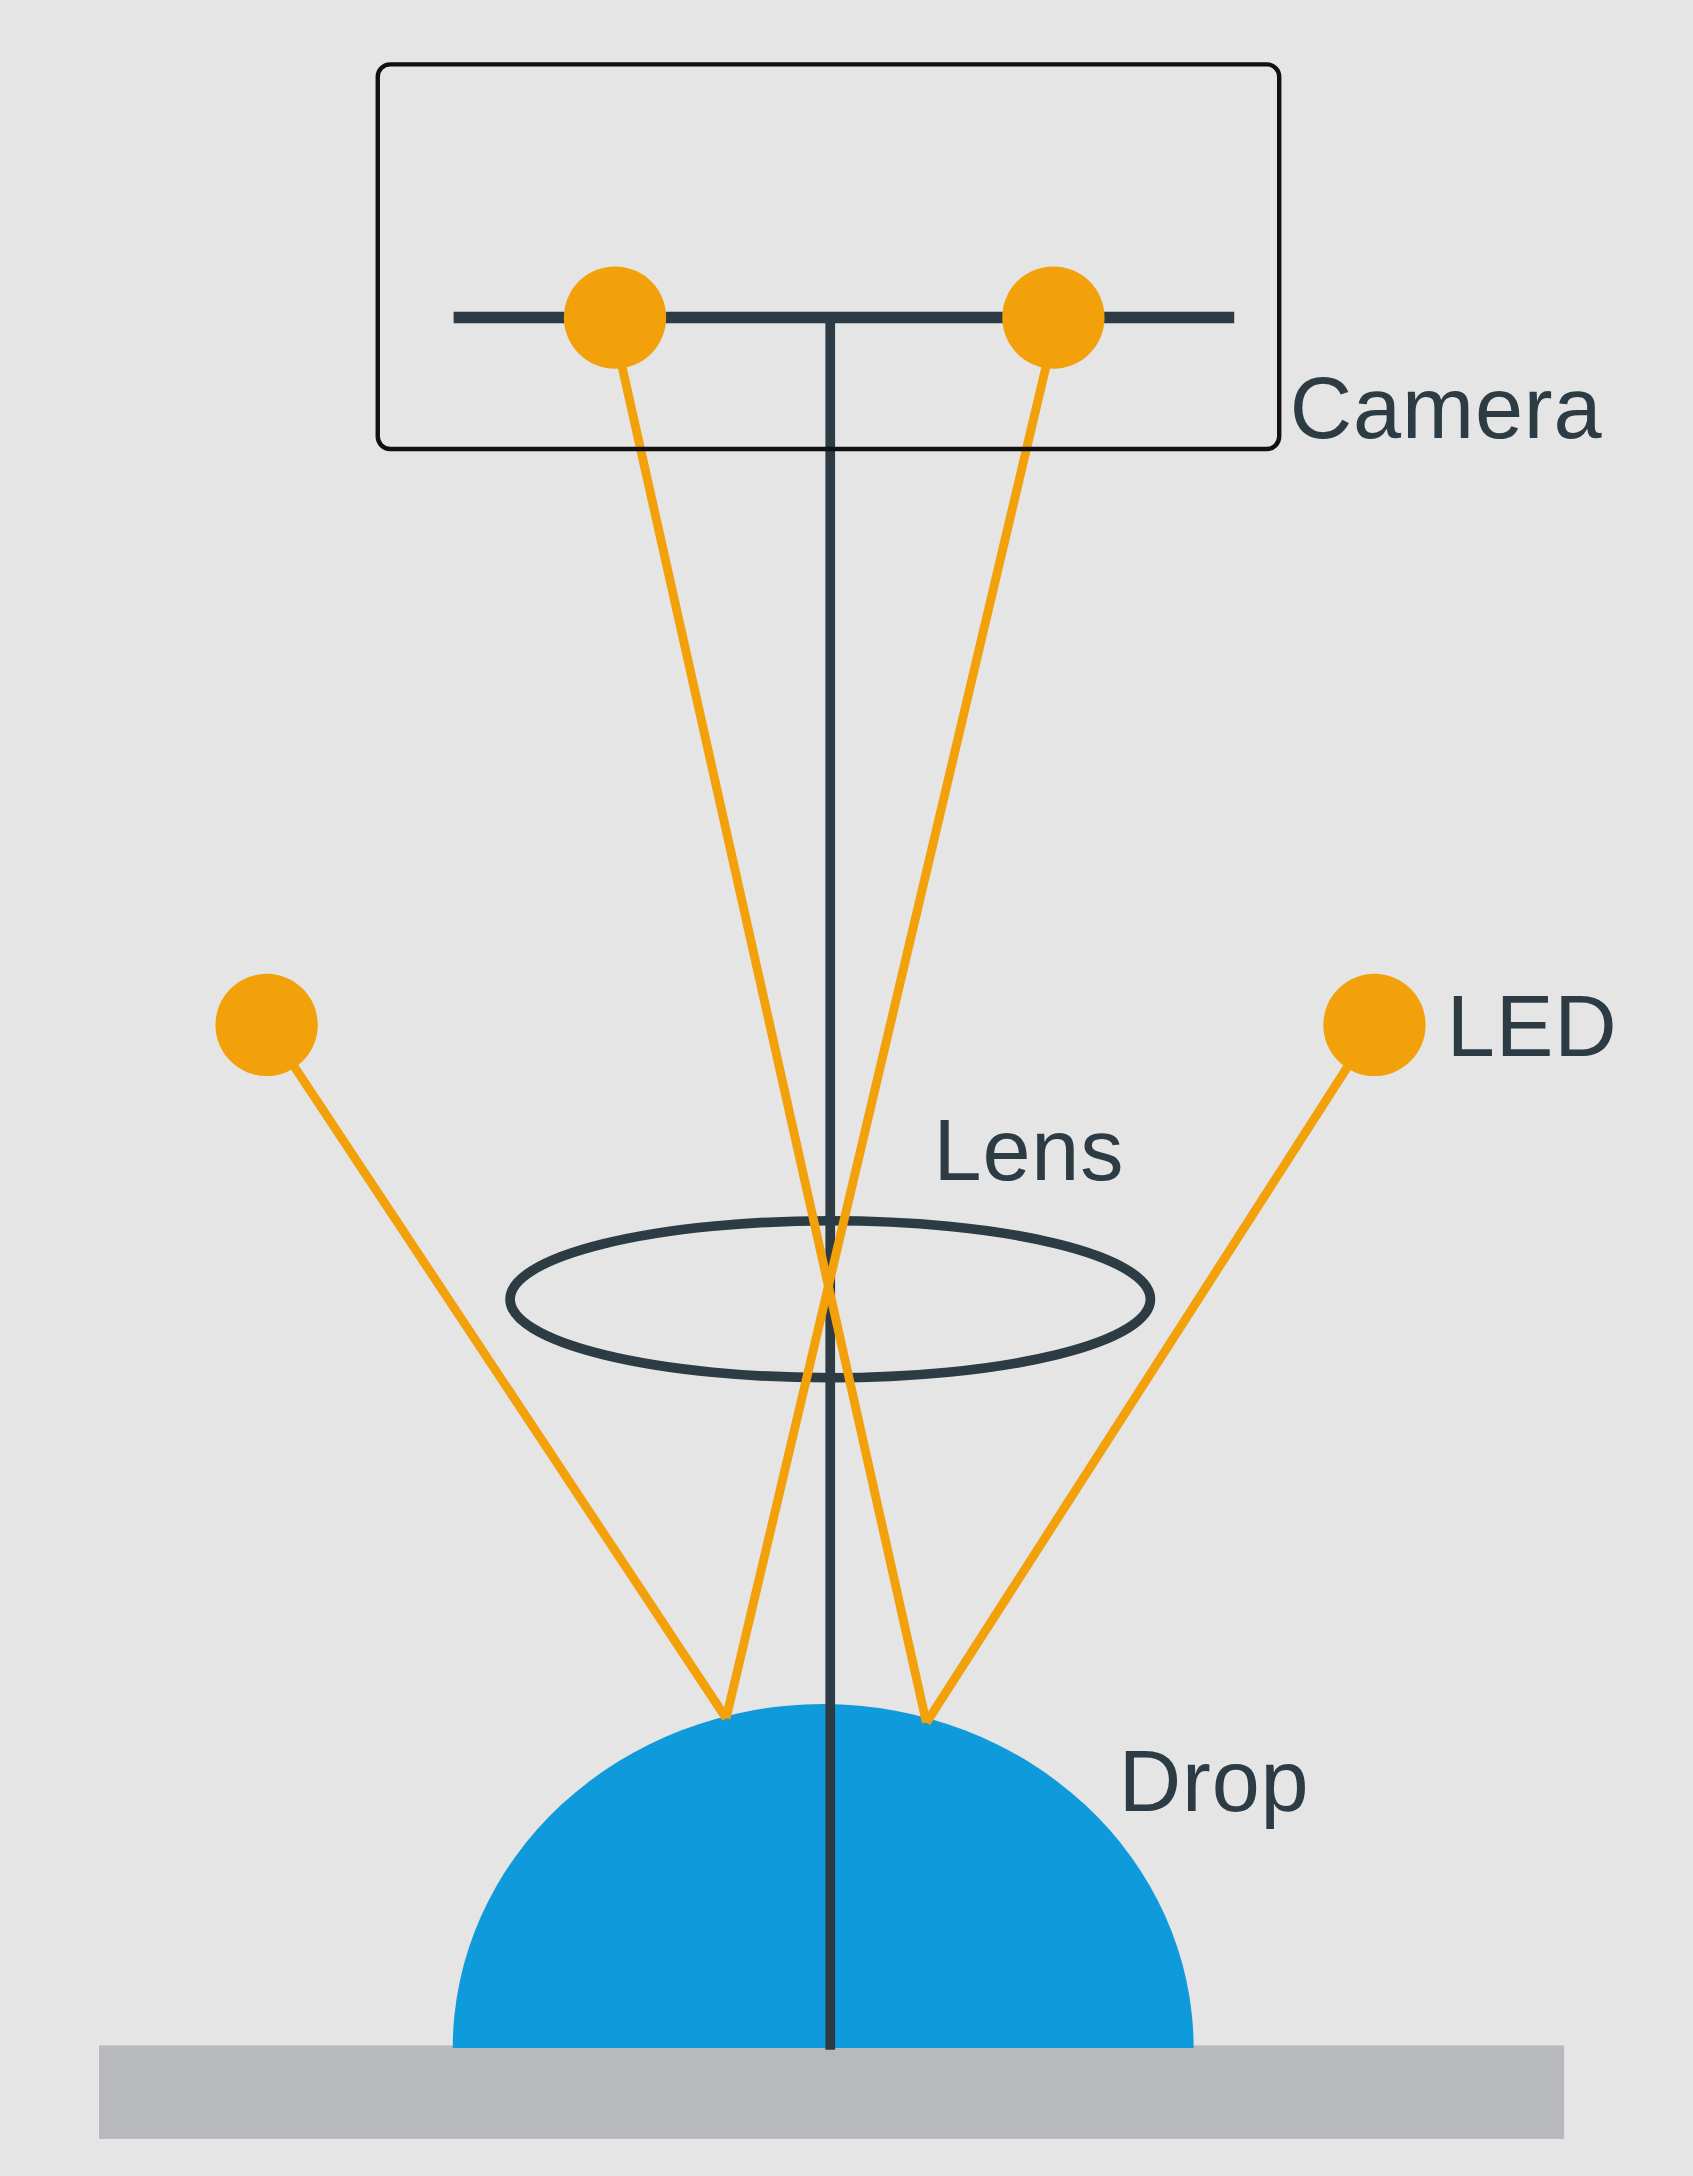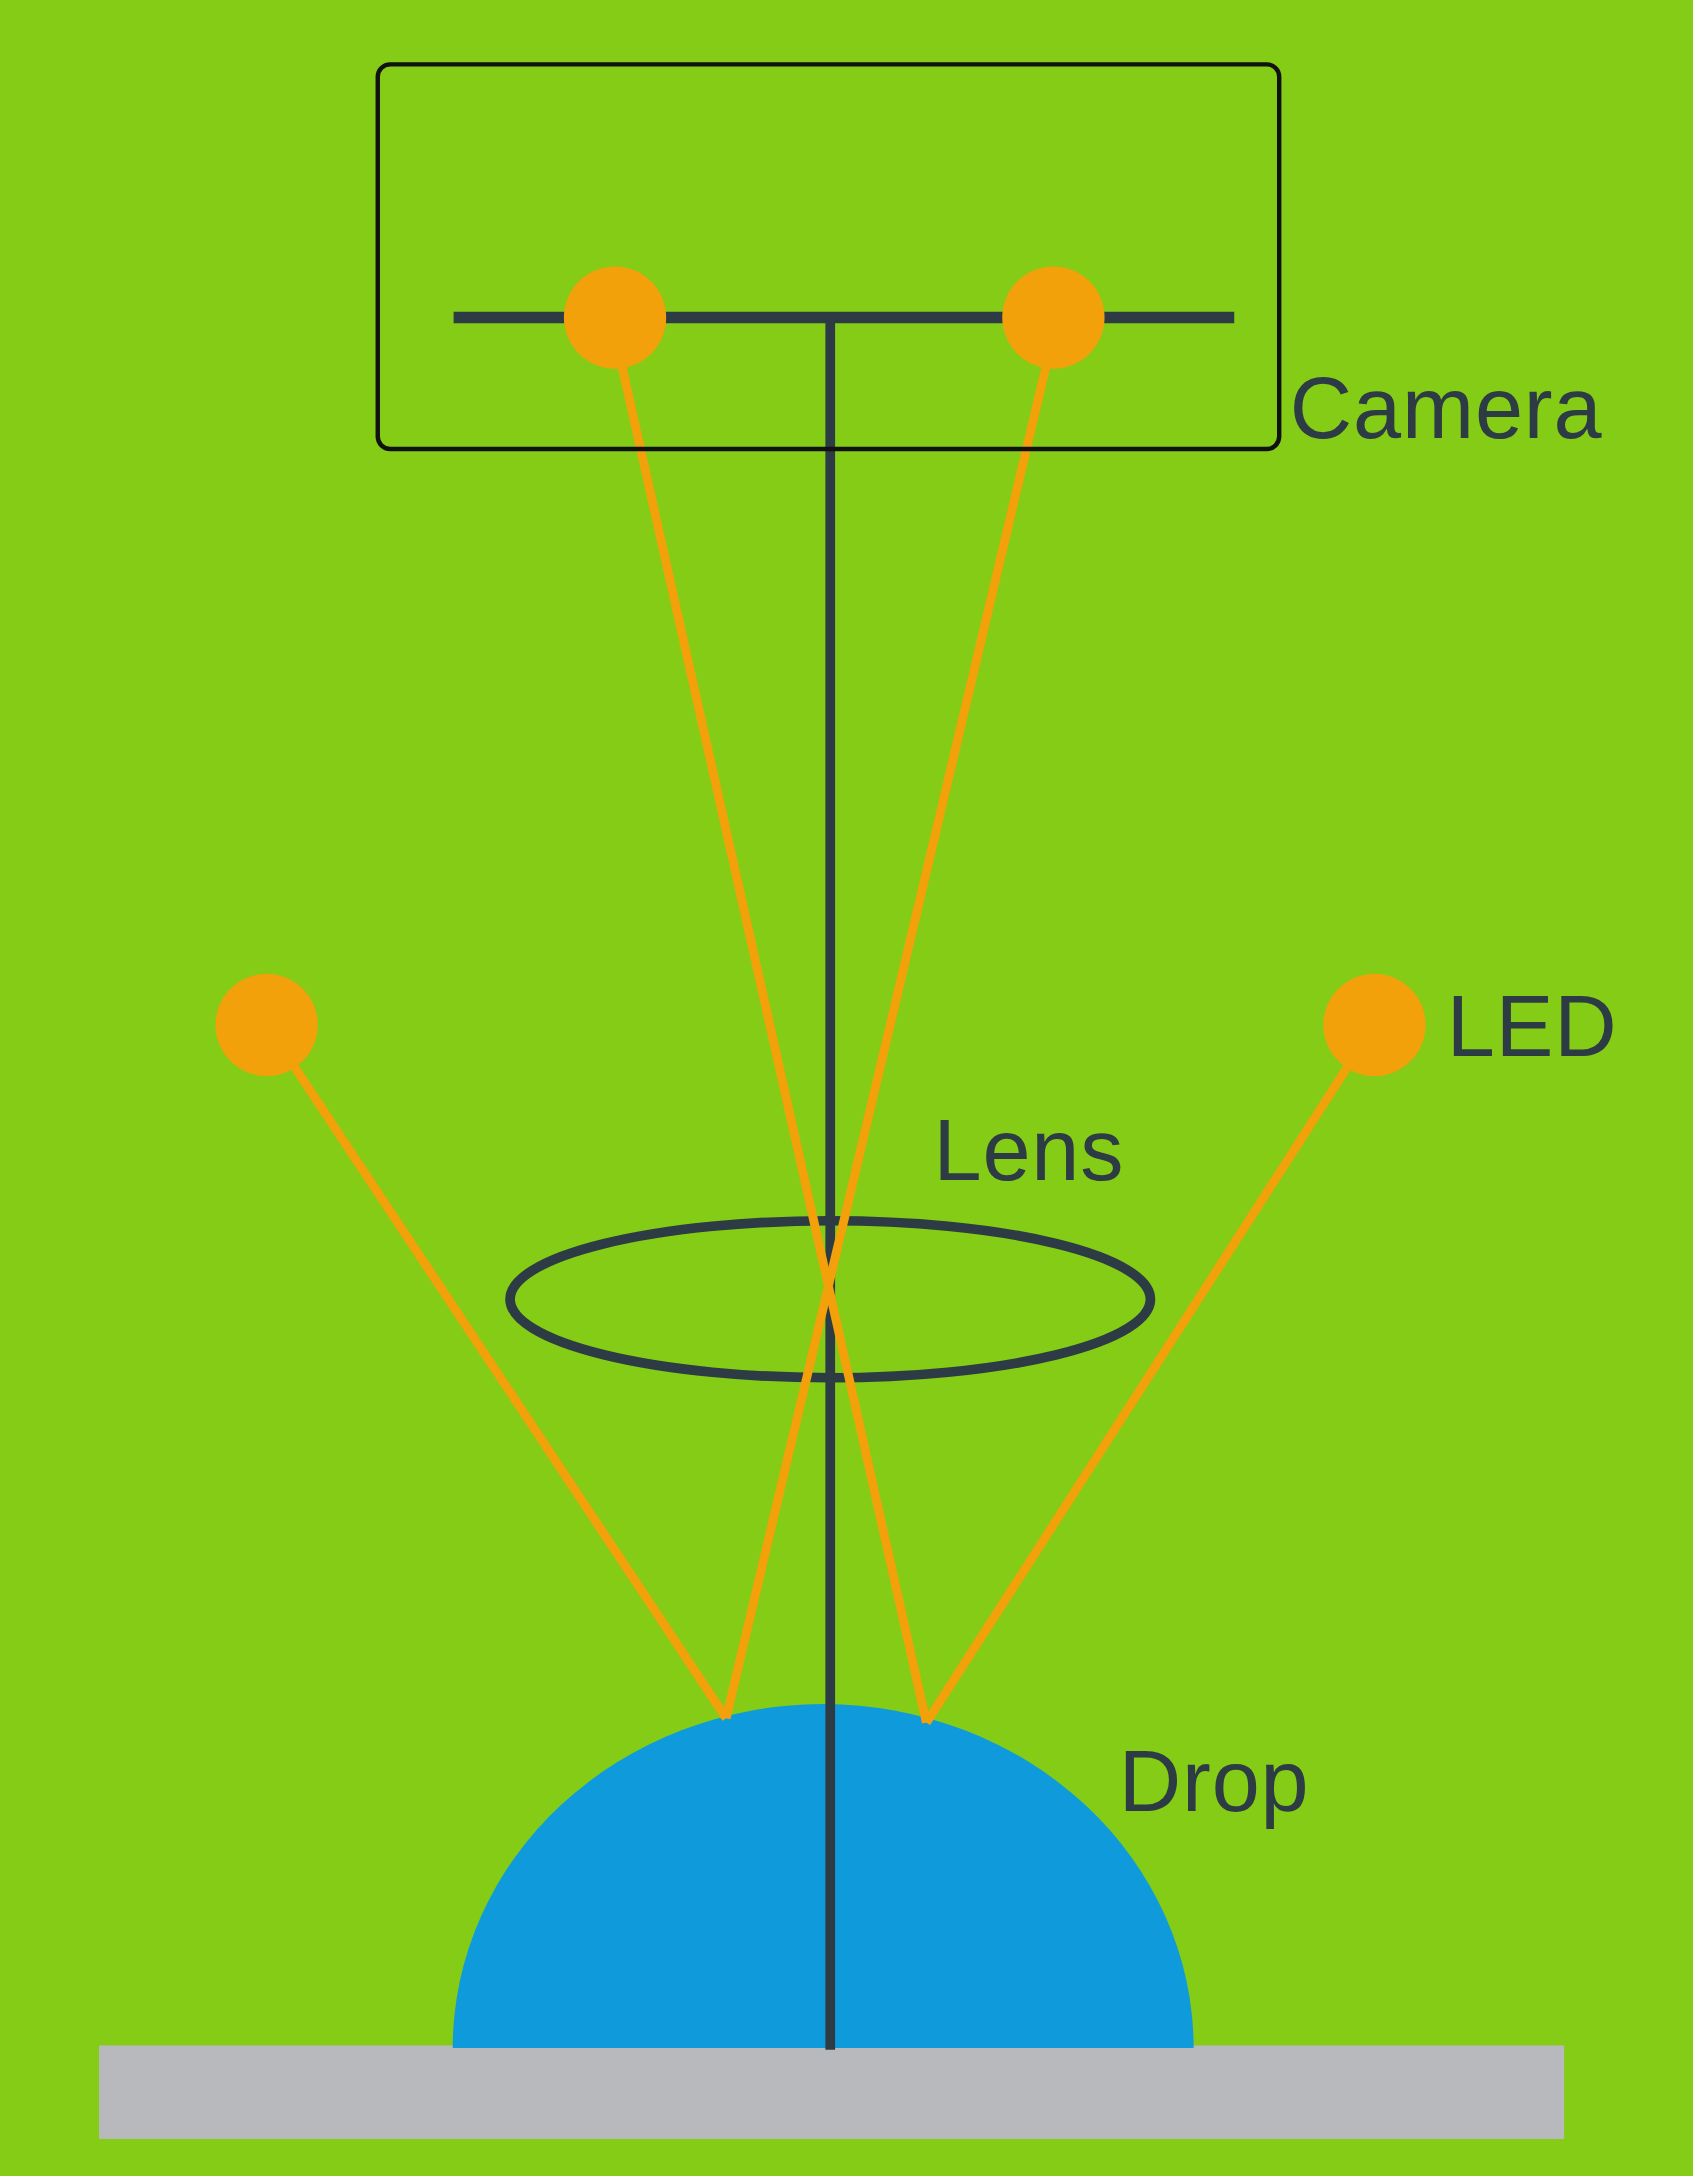--- a/index.html
+++ b/index.html
@@ -8,21 +8,21 @@
     background: #ffffff;
     width: 1694px;
     height: 2176px;
     overflow: hidden;
     font-family: "Liberation Sans", sans-serif;
   }
   .diagram-stage {
     position: relative;
     width: 1694px;
     height: 2176px;
-    background: #84cc16;
+    background: #e5e5e5;
   }
   svg.diagram {
     display: block;
     width: 1694px;
     height: 2176px;
   }
   text.diagram-label {
     font-family: "Liberation Sans", sans-serif;
     font-size: 98px;
     font-weight: 400;

